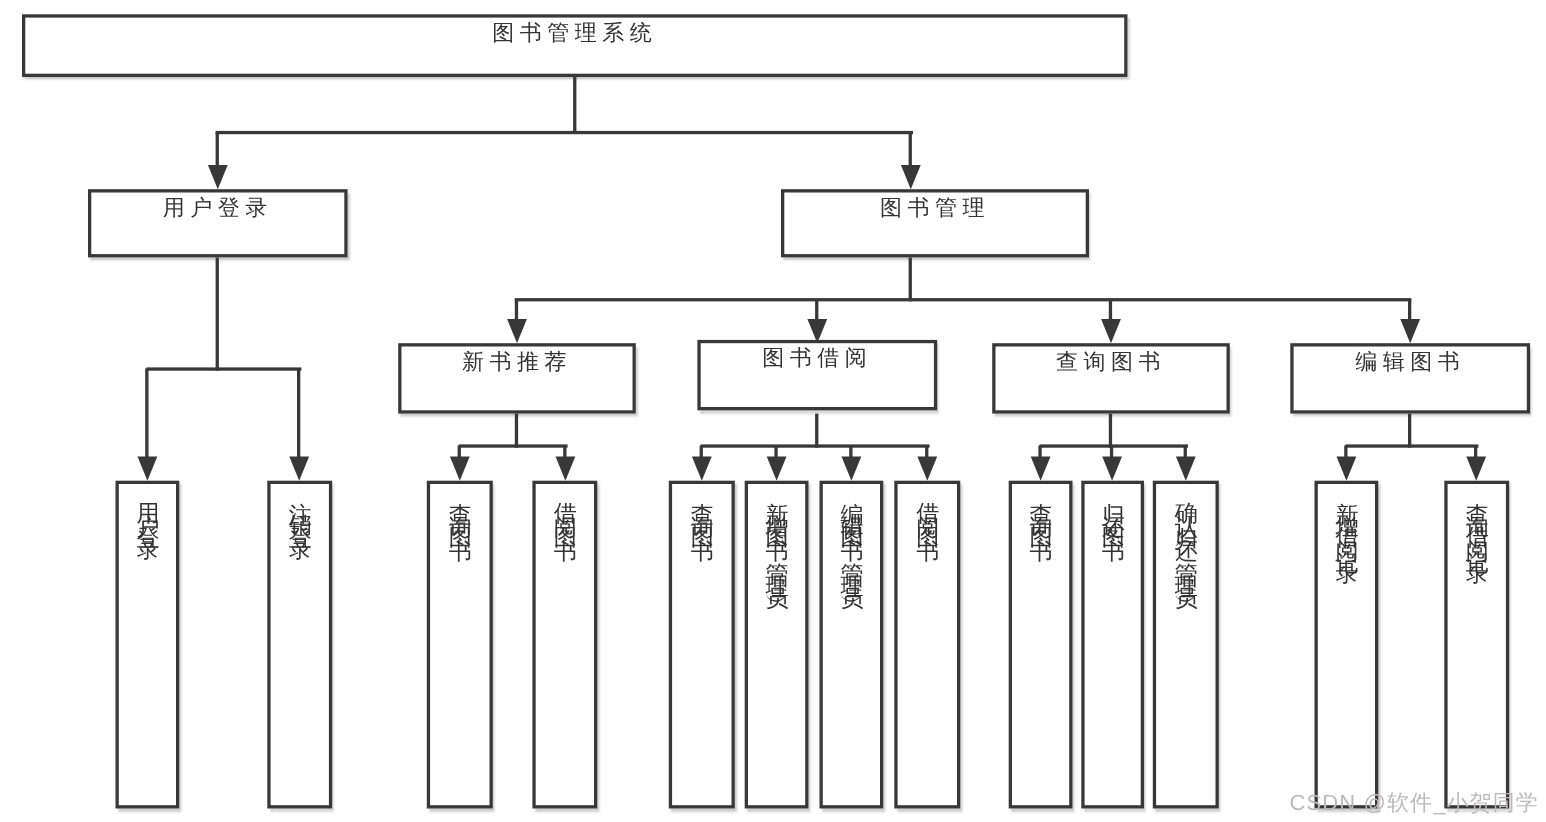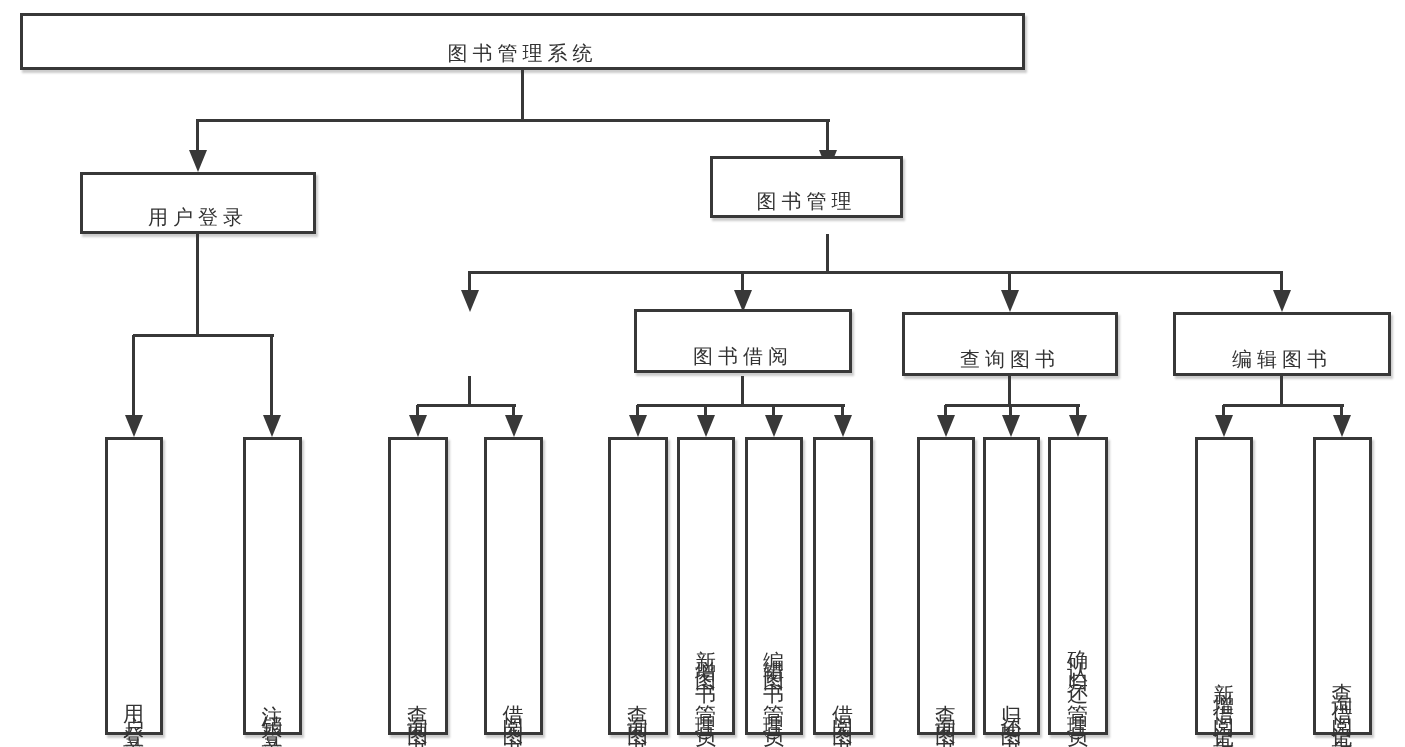--- a/index.html
+++ b/index.html
@@ -19,21 +19,21 @@
     font-family: "Liberation Sans", sans-serif;
     color: var(--text);
     overflow: hidden;
   }
   .box {
     position: absolute;
     background: var(--background);
     border: 3px solid var(--border);
     box-shadow: 2px 3px 2px rgba(110,110,110,0.35);
     display: flex;
-    align-items: flex-end;
+    align-items: flex-start;
     justify-content: center;
   }
   .hbox .label {
     font-size: 20px;
     letter-spacing: 5px;
     white-space: nowrap;
     color: var(--text);
   }
   .vbox .label {
     writing-mode: vertical-rl;
@@ -83,21 +83,21 @@
   <div class="vl" style="left:521px;top:70px;height:51px"></div>
   <div class="hl" style="left:196px;top:119px;width:634px"></div>
   <div class="vl" style="left:196px;top:120px;height:34px"></div>
   <div class="vl" style="left:826px;top:120px;height:34px"></div>
   <div class="arrow" style="left:189px;top:150px"></div>
   <div class="arrow" style="left:819px;top:150px"></div>
 
   <div class="box hbox" style="left:80px;top:172px;width:236px;height:62px">
     <span class="label">用户登录</span>
   </div>
-  <div class="box hbox" style="left:710px;top:156px;width:193px;height:62px">
+  <div class="box hbox" style="left:710px;top:172px;width:280px;height:62px">
     <span class="label">图书管理</span>
   </div>
 
   <div class="vl" style="left:196px;top:234px;height:103px"></div>
   <div class="hl" style="left:133px;top:334px;width:141px"></div>
   <div class="vl" style="left:132px;top:335px;height:81px"></div>
   <div class="vl" style="left:270px;top:335px;height:81px"></div>
   <div class="arrow" style="left:125px;top:415px"></div>
   <div class="arrow" style="left:263px;top:415px"></div>
 
@@ -105,20 +105,23 @@
   <div class="hl" style="left:468px;top:271px;width:815px"></div>
   <div class="vl" style="left:468px;top:272px;height:20px"></div>
   <div class="vl" style="left:741px;top:272px;height:20px"></div>
   <div class="vl" style="left:1008px;top:272px;height:20px"></div>
   <div class="vl" style="left:1280px;top:272px;height:20px"></div>
   <div class="arrow" style="left:461px;top:290px"></div>
   <div class="arrow" style="left:734px;top:290px"></div>
   <div class="arrow" style="left:1001px;top:290px"></div>
   <div class="arrow" style="left:1273px;top:290px"></div>
 
+  <div class="box hbox" style="left:362px;top:312px;width:216px;height:64px">
+    <span class="label">新书推荐</span>
+  </div>
   <div class="box hbox" style="left:634px;top:309px;width:218px;height:64px">
     <span class="label">图书借阅</span>
   </div>
   <div class="box hbox" style="left:902px;top:312px;width:216px;height:64px">
     <span class="label">查询图书</span>
   </div>
   <div class="box hbox" style="left:1173px;top:312px;width:218px;height:64px">
     <span class="label">编辑图书</span>
   </div>
 
@@ -193,14 +196,15 @@
     <span class="label">确认归还（管理员）</span>
   </div>
 
   <div class="box vbox" style="left:1195px;top:437px;width:58px;height:298px">
     <span class="label">新增借阅记录</span>
   </div>
   <div class="box vbox" style="left:1313px;top:437px;width:59px;height:298px">
     <span class="label">查询借阅记录</span>
   </div>
 
+  <div class="watermark">CSDN @软件_小贺同学</div>
 
 </div>
 
 </body></html>

